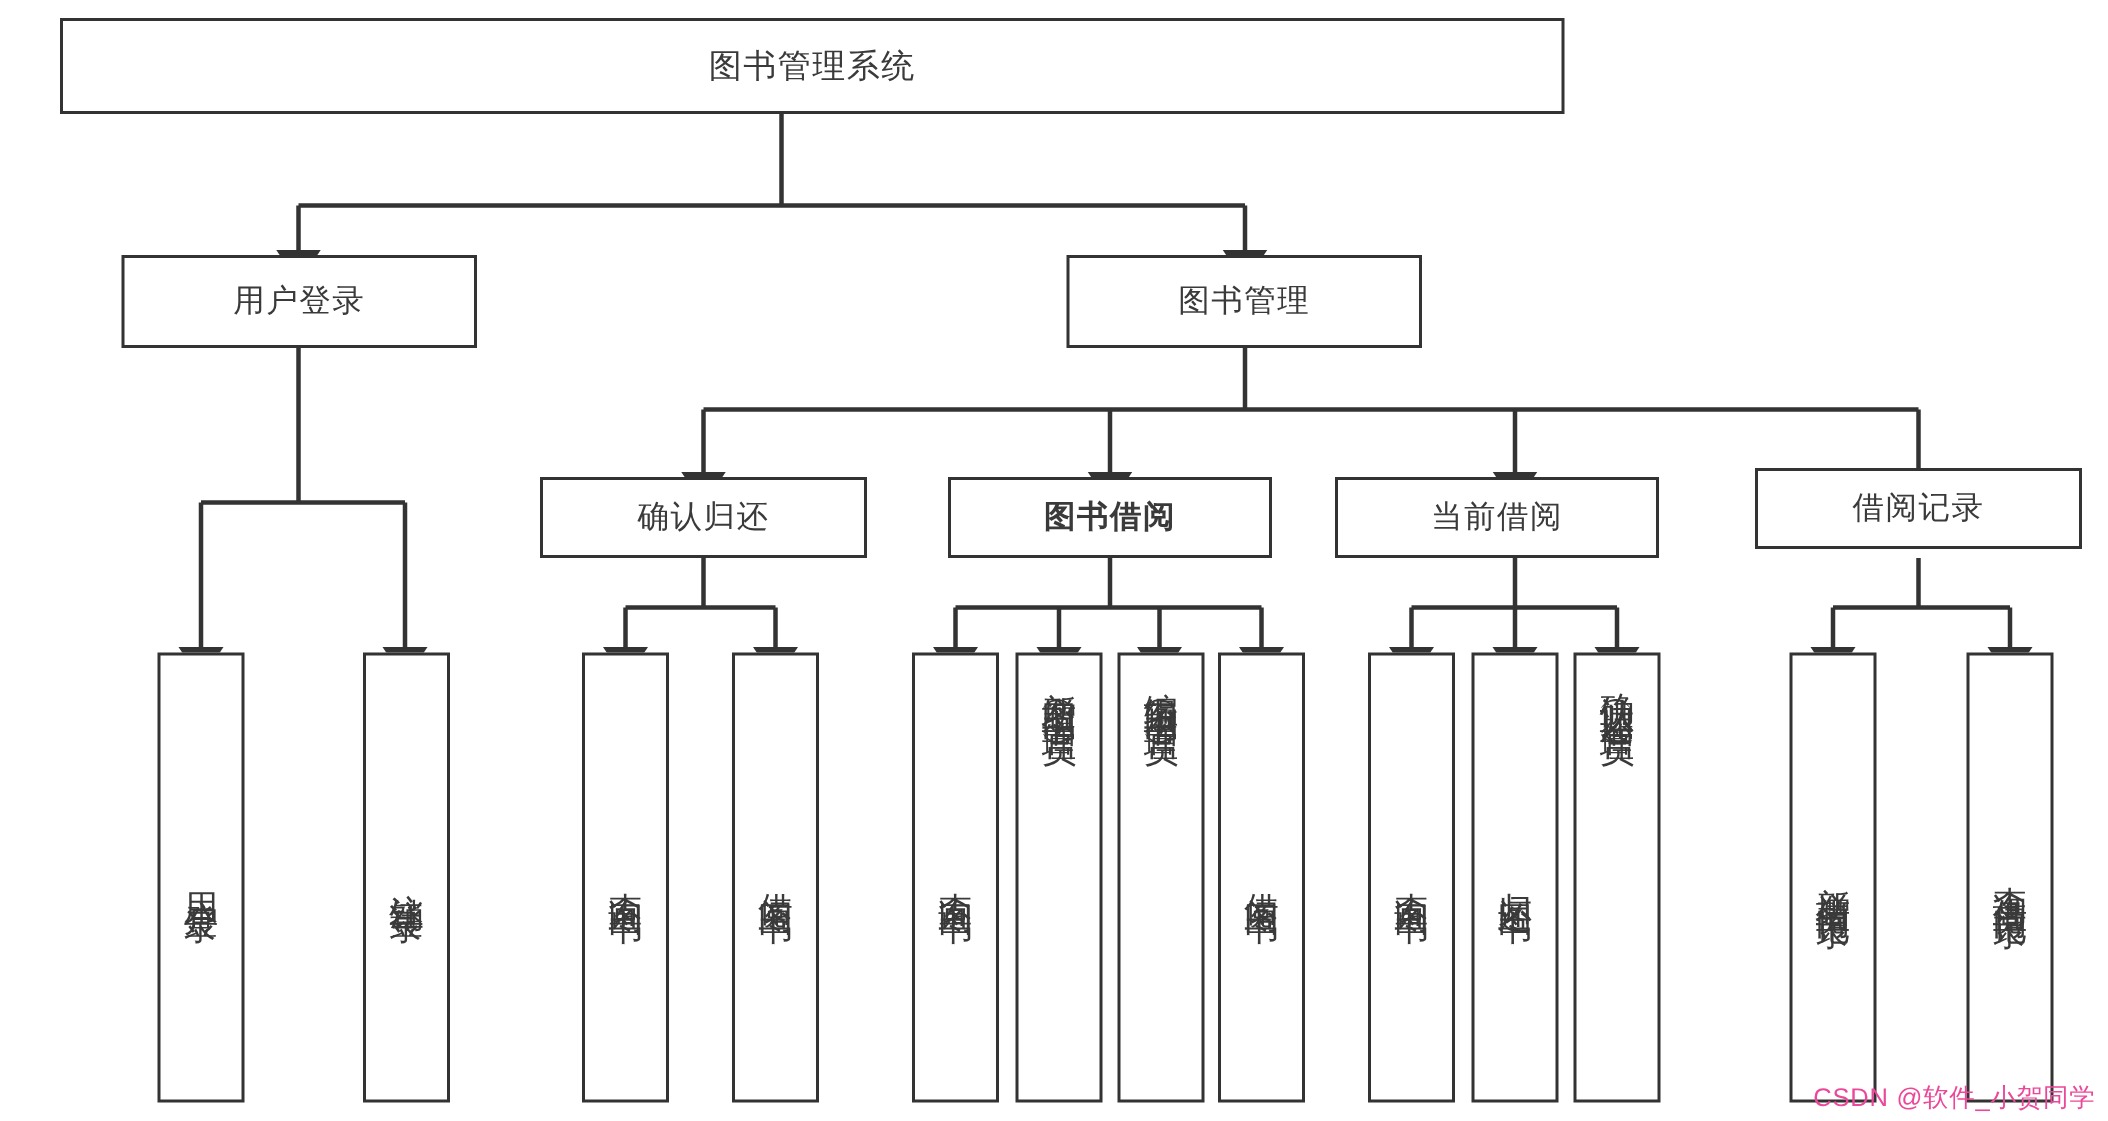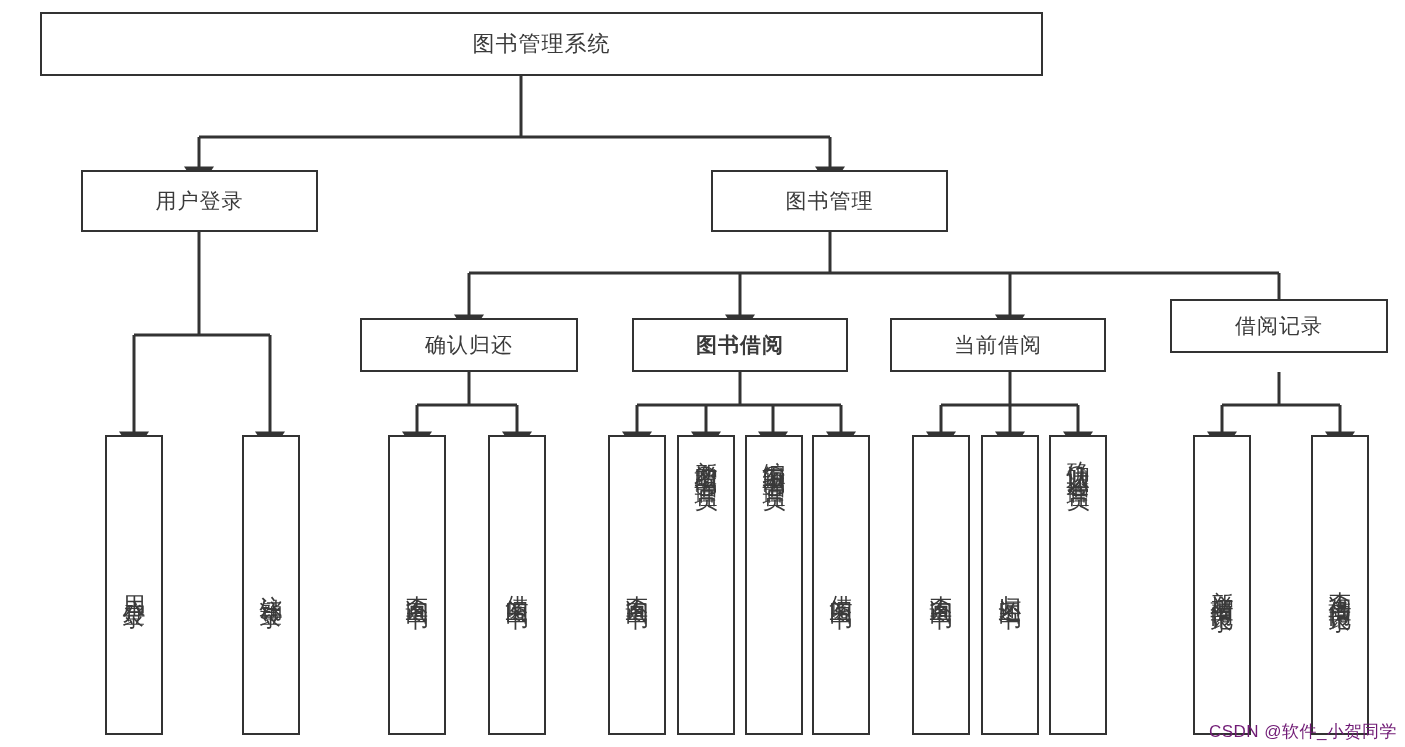--- a/index.html
+++ b/index.html
@@ -46,21 +46,21 @@
     letter-spacing:4px;
     line-height:1;
     white-space:normal;
     max-height:100%;
   }
   .node-leaf.leaf-centered{align-items:center;padding-top:0;}
 
   .watermark{
     position:absolute;
     right:8px;bottom:4px;
-    color:#701a75;
+    color:#ec4899;
     font-size:17px;
     letter-spacing:0.5px;
     user-select:none;
     white-space:nowrap;
   }
 </style>
 </head>
 <body>
 
 <div id="diagram-root">
@@ -128,21 +128,21 @@
 
   <div class="node-box node-l3" style="left:360px;top:318px;width:218px;height:54px;">
     <span class="node-label">确认归还</span>
   </div>
   <div class="node-box node-l3" style="left:632px;top:318px;width:216px;height:54px;font-weight:bold;">
     <span class="node-label">图书借阅</span>
   </div>
   <div class="node-box node-l3" style="left:890px;top:318px;width:216px;height:54px;">
     <span class="node-label">当前借阅</span>
   </div>
-  <div class="node-box node-l3" style="left:1170px;top:299px;width:218px;height:54px;">
+  <div class="node-box node-l3" style="left:1170px;top:312px;width:218px;height:54px;">
     <span class="node-label">借阅记录</span>
   </div>
 
   <div class="node-box node-leaf leaf-centered" style="left:105px;top:435px;width:58px;height:300px;">
     <span class="node-label">用户登录</span>
   </div>
   <div class="node-box node-leaf leaf-centered" style="left:242px;top:435px;width:58px;height:300px;">
     <span class="node-label">注销登录</span>
   </div>
 

